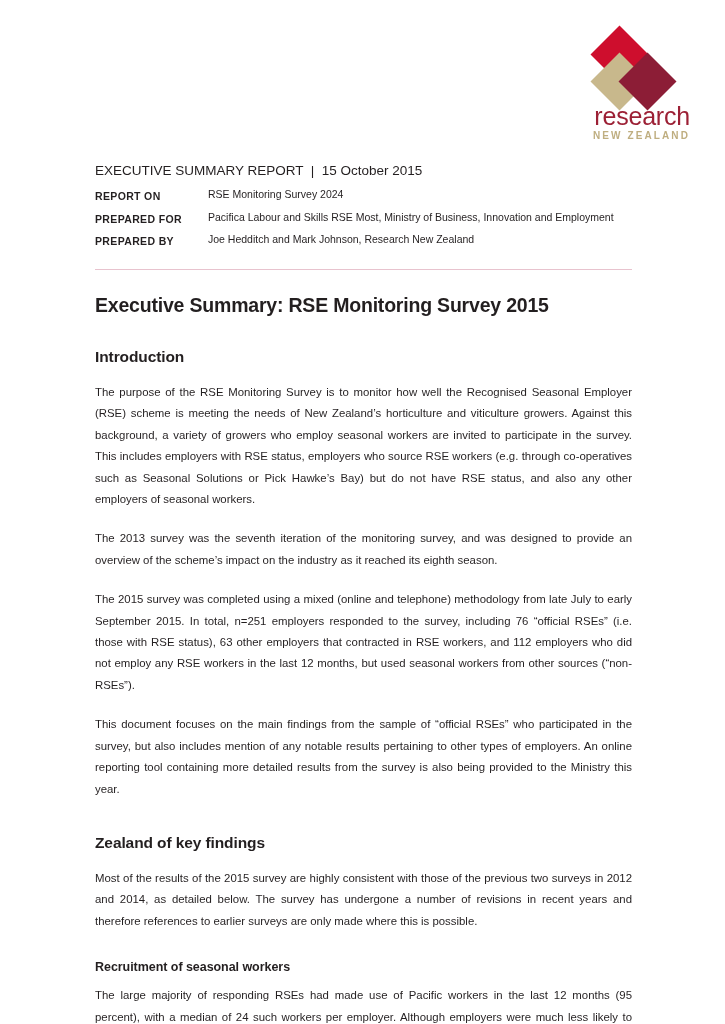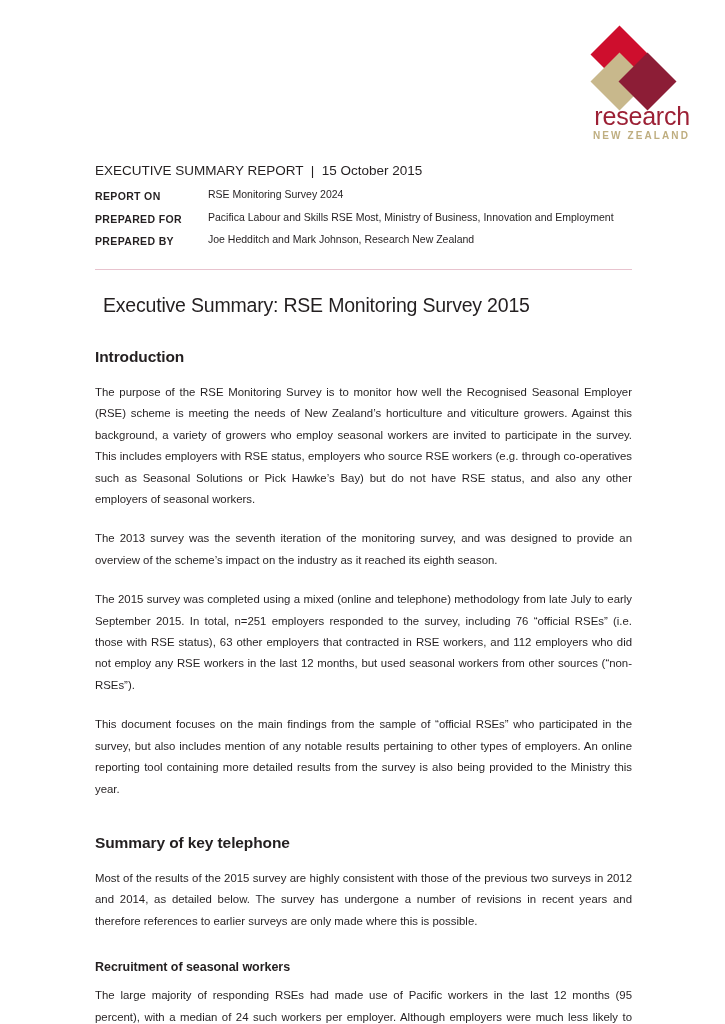--- a/index.html
+++ b/index.html
@@ -132,23 +132,23 @@
   
   .content {
     position: absolute;
     left: 95px;
     top: 293px;
     width: 537px;
   }
   h1.doc-title {
     font-size: 19.5px;
     line-height: 24px;
-    font-weight: 400;
+    font-weight: 700;
     letter-spacing: -0.2px;
-    margin: 0 0 30px 8px;
+    margin: 0 0 30px 0;
   }
   h2.section {
     font-size: 15.5px;
     line-height: 20px;
     font-weight: 700;
     letter-spacing: -0.1px;
     margin: 0 0 15px 0;
   }
   h2.section.spaced-top {
     margin-top: 33px;
@@ -217,21 +217,21 @@
   <div class="content">
 
     <h1 class="doc-title">Executive Summary: RSE Monitoring Survey 2015</h1>
 
     <h2 class="section">Introduction</h2>
     <p class="body">The purpose of the RSE Monitoring Survey is to monitor how well the Recognised Seasonal Employer (RSE) scheme is meeting the needs of New Zealand’s horticulture and viticulture growers. Against this background, a variety of growers who employ seasonal workers are invited to participate in the survey. This includes employers with RSE status, employers who source RSE workers (e.g. through co-operatives such as Seasonal Solutions or Pick Hawke’s Bay) but do not have RSE status, and also any other employers of seasonal workers.</p>
     <p class="body">The 2013 survey was the seventh iteration of the monitoring survey, and was designed to provide an overview of the scheme’s impact on the industry as it reached its eighth season.</p>
     <p class="body">The 2015 survey was completed using a mixed (online and telephone) methodology from late July to early September 2015. In total, n=251 employers responded to the survey, including 76 “official RSEs” (i.e. those with RSE status), 63 other employers that contracted in RSE workers, and 112 employers who did not employ any RSE workers in the last 12 months, but used seasonal workers from other sources (“non-RSEs”).</p>
     <p class="body">This document focuses on the main findings from the sample of “official RSEs” who participated in the survey, but also includes mention of any notable results pertaining to other types of employers. An online reporting tool containing more detailed results from the survey is also being provided to the Ministry this year.</p>
 
-    <h2 class="section spaced-top">Summary of key telephone</h2>
+    <h2 class="section spaced-top">Zealand of key findings</h2>
     <p class="body tight">Most of the results of the 2015 survey are highly consistent with those of the previous two surveys in 2012 and 2014, as detailed below. The survey has undergone a number of revisions in recent years and therefore references to earlier surveys are only made where this is possible.</p>
 
     <h3 class="subsection">Recruitment of seasonal workers</h3>
     <p class="body tight">The large majority of responding RSEs had made use of Pacific workers in the last 12 months (95 percent), with a median of 24 such workers per employer. Although employers were much less likely to use non-Pacific RSE workers (only 18 percent of RSEs), those who did make use of this resource employed a far greater number of such workers on average (median 55 workers per employer). This</p>
 
   </div>
 
 </div>
 
 </body></html>

